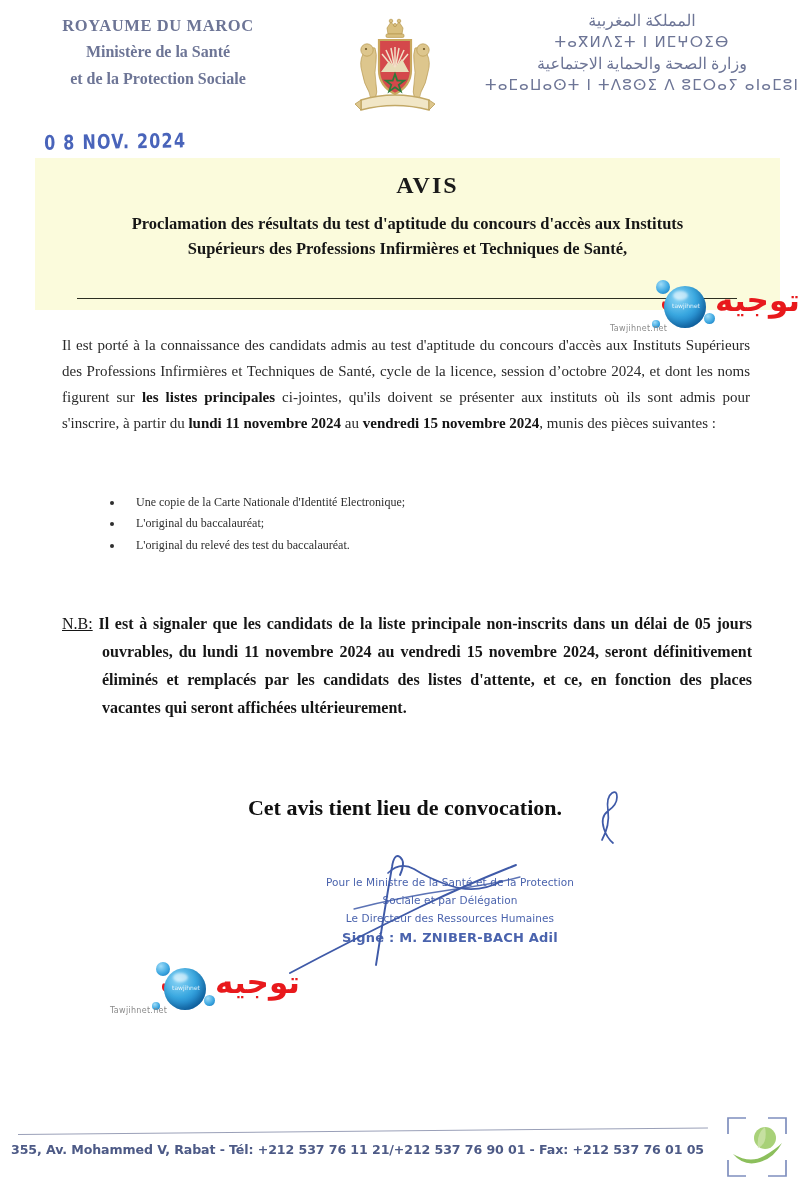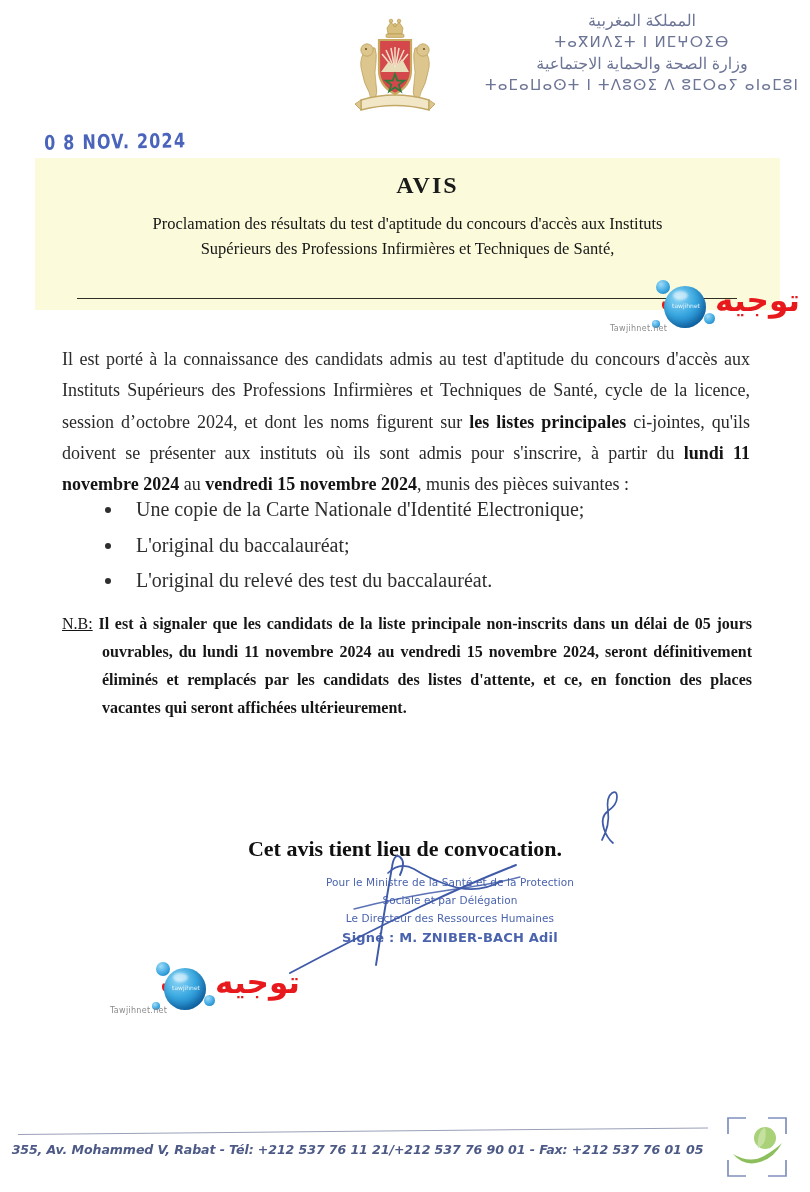--- a/index.html
+++ b/index.html
@@ -50,21 +50,21 @@
 
   .header-right {
     position: absolute;
     right: 8px;
     top: 10px;
     width: 320px;
     text-align: center;
     color: #6d7596;
   }
   .hr-ar {
-    font-family: Liberation Sans, sans-serif;
+    font-family: Liberation Serif, serif;
     font-size: 16px;
     direction: rtl;
     line-height: 1.35;
   }
   .hr-tif {
     font-family: "DejaVu Sans", sans-serif;
     font-size: 15px;
     letter-spacing: 1.2px;
     line-height: 1.45;
   }
@@ -108,56 +108,56 @@
     font-weight: bold;
     letter-spacing: 2px;
     padding-top: 14px;
     font-family: "Liberation Serif", serif;
     color: #1b1b1b;
     margin-left: 40px;
   }
   .title-sub {
     text-align: center;
     font-size: 16.5px;
-    font-weight: normal;
+    font-weight: bold;
     line-height: 1.52;
     padding: 12px 22px 0 22px;
     color: #161616;
   }
   .title-rule {
     position: absolute;
     left: 42px;
     top: 140px;
     width: 660px;
     height: 0;
     border-top: 1.6px solid #2c2f22;
   }
 
   
   .body-para {
     position: absolute;
     left: 62px;
-    top: 344px;
+    top: 332px;
     width: 688px;
-    font-size: 18px;
+    font-size: 15px;
     line-height: 1.74;
     text-align: justify;
     text-justify: inter-word;
     color: #2a2a2a;
   }
   .body-para b { font-weight: bold; color: #141414; }
 
   .doc-list {
     position: absolute;
     left: 102px;
     top: 492px;
     width: 620px;
     margin: 0;
     padding: 0 0 0 22px;
-    font-size: 20px;
+    font-size: 12px;
     line-height: 1.78;
     color: #2e2e2e;
   }
   .doc-list li { padding-left: 12px; }
 
   .nb-block {
     position: absolute;
     left: 62px;
     top: 610px;
     width: 690px;
@@ -173,21 +173,21 @@
   }
   .nb-body {
     display: block;
     padding-left: 40px;
     text-indent: -40px;
   }
 
   .convocation {
     position: absolute;
     left: 0;
-    top: 836px;
+    top: 795px;
     width: 810px;
     text-align: center;
     font-size: 22px;
     font-weight: bold;
     color: #101010;
   }
 
   
   .sig-area {
     position: absolute;
@@ -312,35 +312,39 @@
     left: 0;
     top: 1140px;
     width: 715px;
     text-align: center;
     font-family: "DejaVu Sans", sans-serif;
     font-size: 12.6px;
     font-weight: bold;
     color: #4d5a86;
     line-height: 1.62;
     letter-spacing: -0.1px;
-    font-style: italic;
   }
   .footer-logo {
     position: absolute;
     left: 722px;
     top: 1112px;
     width: 70px;
     height: 70px;
   }
 </style>
 </head>
 <body>
 
 <div class="header">
 
+  <div class="header-left">
+    <div class="hl-line1">ROYAUME DU MAROC</div>
+    <div class="hl-line2">Ministère de la Santé</div>
+    <div class="hl-line3">et de la Protection Sociale</div>
+  </div>
 
   <div class="emblem">
     <svg viewBox="0 0 100 104" width="100" height="104" aria-hidden="true">
 
       <g fill="#d9bf7e" stroke="#b89a52" stroke-width="0.7">
         <path d="M42 14 L46 8 L50 13 L54 8 L58 14 L57 20 L43 20 Z"></path>
         <circle cx="46" cy="7" r="1.8"></circle>
         <circle cx="54" cy="7" r="1.8"></circle>
         <circle cx="50" cy="11" r="1.6"></circle>
         <rect x="41" y="20" width="18" height="3.4" rx="1.2"></rect>

